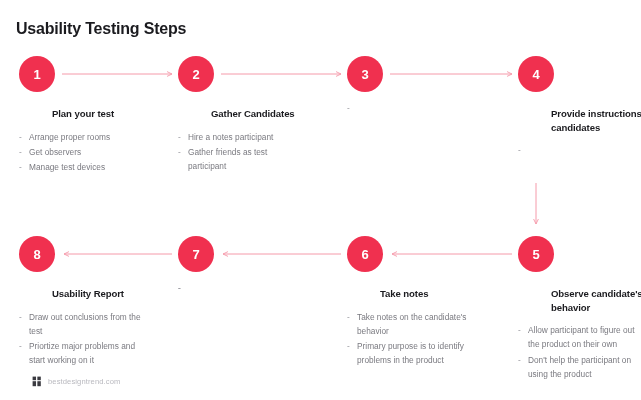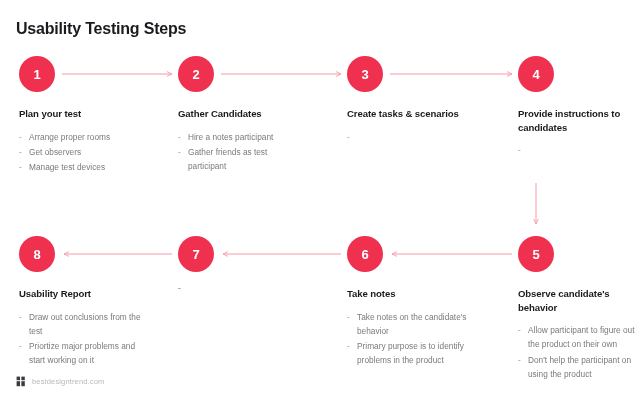--- a/index.html
+++ b/index.html
@@ -59,20 +59,21 @@
   }
 
   .step-heading {
     margin-top: 15px;
     font-size: 9.6px;
     font-weight: bold;
     color: #1b1b1f;
     line-height: 1.42;
     letter-spacing: -0.1px;
     max-width: 130px;
+    margin-left: 33px;
   }
 
   .step-bullets {
     margin-top: 9px;
     list-style: none;
   }
 
   .step-bullets li {
     position: relative;
     padding-left: 10px;
@@ -95,21 +96,21 @@
   .row-bottom { top: 236px; }
 
   .col-1 { left: 19px; }
   .col-2 { left: 178px; }
   .col-3 { left: 347px; }
   .col-4 { left: 518px; }
 
   
   .footer {
     position: absolute;
-    left: 16px;
+    left: 32px;
     top: 376px;
     display: flex;
     align-items: center;
     gap: 5px;
   }
 
   .footer-logo {
     width: 11px;
     height: 11px;
     position: relative;
@@ -167,21 +168,20 @@
     <div class="step-badge">2</div>
     <div class="step-heading">Gather Candidates</div>
     <ul class="step-bullets">
       <li><span class="dash">-</span><span>Hire a notes participant</span></li>
       <li><span class="dash">-</span><span>Gather friends as test participant</span></li>
     </ul>
   </div>
 
   <div class="step row-top col-3">
     <div class="step-badge">3</div>
-    <div class="step-heading">Create tasks &amp; scenarios</div>
     <ul class="step-bullets">
       <li><span class="dash">-</span></li>
     </ul>
   </div>
 
   <div class="step row-top col-4">
     <div class="step-badge">4</div>
     <div class="step-heading">Provide instructions to candidates</div>
     <ul class="step-bullets">
       <li><span class="dash">-</span></li>

